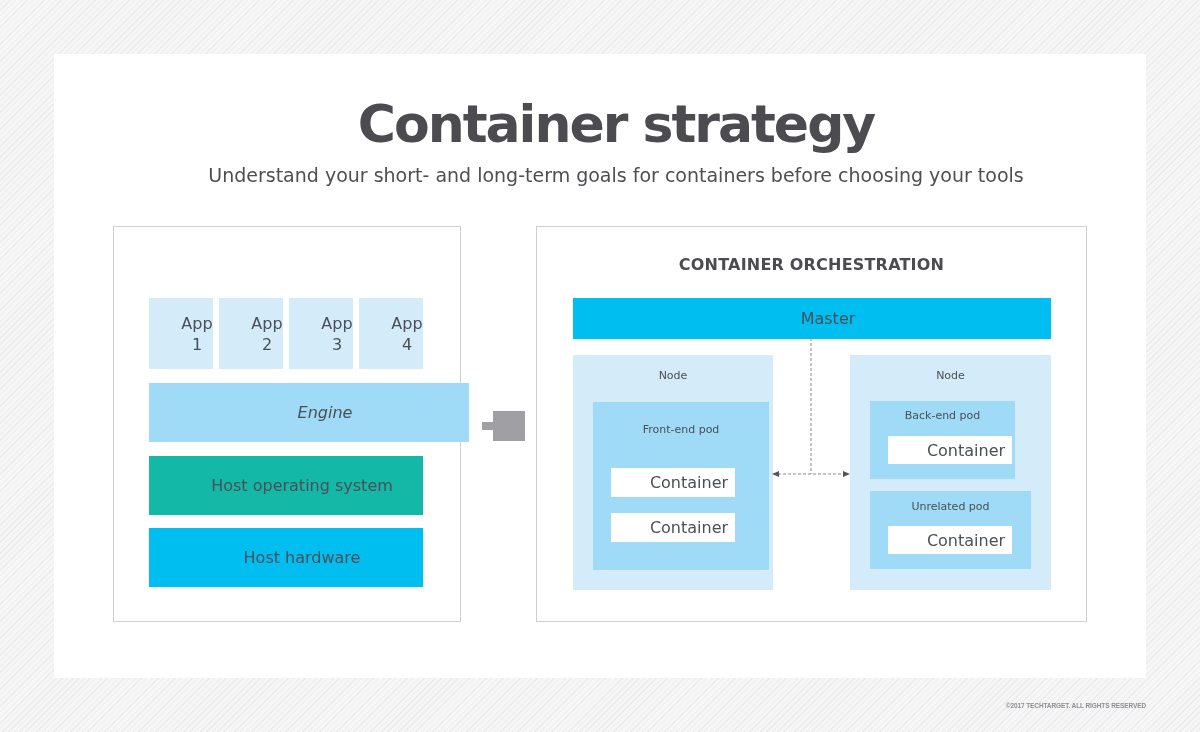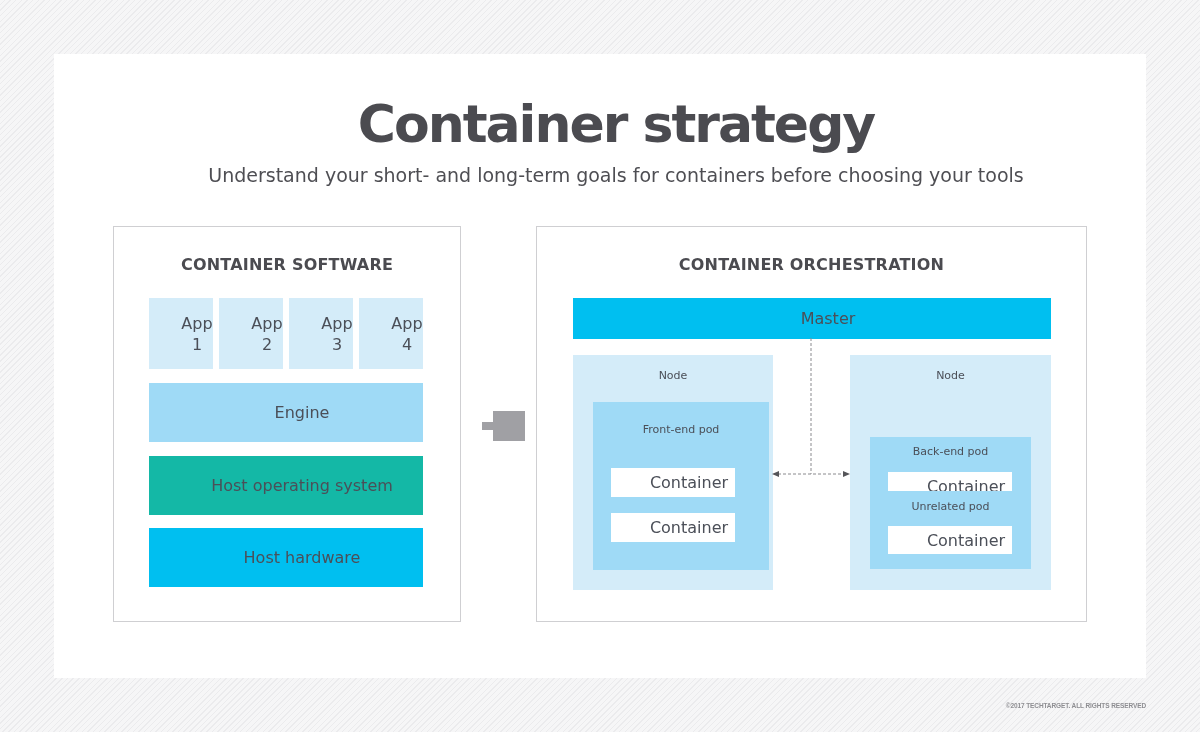--- a/index.html
+++ b/index.html
@@ -50,40 +50,39 @@
 </style>
 </head>
 <body>
 
 <div class="abs card"></div>
 
 <div class="abs title">Container strategy</div>
 <div class="abs subtitle">Understand your short- and long-term goals for containers before choosing your tools</div>
 
 <div class="abs panel" style="left:113px; top:226px; width:348px; height:396px;">
-  <div class="panel-title" style="top:28px;">CONTAINER SOFTWARE</div>
 
   <div class="abs box c-pale" style="left:35px; top:71px; width:64px; height:71px; flex-direction:column; line-height:21px;">
     <span>App</span>
     <span>1</span>
   </div>
   <div class="abs box c-pale" style="left:105px; top:71px; width:64px; height:71px; flex-direction:column; line-height:21px;">
     <span>App</span>
     <span>2</span>
   </div>
   <div class="abs box c-pale" style="left:175px; top:71px; width:64px; height:71px; flex-direction:column; line-height:21px;">
     <span>App</span>
     <span>3</span>
   </div>
   <div class="abs box c-pale" style="left:245px; top:71px; width:64px; height:71px; flex-direction:column; line-height:21px;">
     <span>App</span>
     <span>4</span>
   </div>
 
-  <div class="abs box c-light" style="left:35px; top:156px; width:274px; height:59px;">Engine</div>
+  <div class="abs box c-light" style="left:35px; top:156px; width:320px; height:59px;font-style:italic;">Engine</div>
   <div class="abs box c-mid" style="left:35px; top:229px; width:274px; height:59px;">Host operating system</div>
   <div class="abs box c-bright" style="left:35px; top:301px; width:274px; height:59px;">Host hardware</div>
 </div>
 
 <div class="abs plus-h"></div>
 <div class="abs plus-v"></div>
 
 <div class="abs panel" style="left:536px; top:226px; width:551px; height:396px;">
   <div class="panel-title" style="top:28px;">CONTAINER ORCHESTRATION</div>
 
@@ -93,21 +92,21 @@
     <div class="lbl" style="top:14px;">Node</div>
     <div class="abs c-light" style="left:20px; top:47px; width:176px; height:168px;">
       <div class="lbl" style="top:21px;">Front-end pod</div>
       <div class="abs box white-box" style="left:18px; top:66px; width:124px; height:29px;">Container</div>
       <div class="abs box white-box" style="left:18px; top:111px; width:124px; height:29px;">Container</div>
     </div>
   </div>
 
   <div class="abs c-pale" style="left:313px; top:128px; width:201px; height:235px;">
     <div class="lbl" style="top:14px;">Node</div>
-    <div class="abs c-light" style="left:20px; top:46px; width:161px; height:78px;margin-top:36px;">
+    <div class="abs c-light" style="left:20px; top:46px; width:145px; height:78px;">
       <div class="lbl" style="top:8px;">Back-end pod</div>
       <div class="abs box white-box" style="left:18px; top:35px; width:124px; height:28px;">Container</div>
     </div>
     <div class="abs c-light" style="left:20px; top:136px; width:161px; height:78px;">
       <div class="lbl" style="top:9px;">Unrelated pod</div>
       <div class="abs box white-box" style="left:18px; top:35px; width:124px; height:28px;">Container</div>
     </div>
   </div>
 </div>
 

